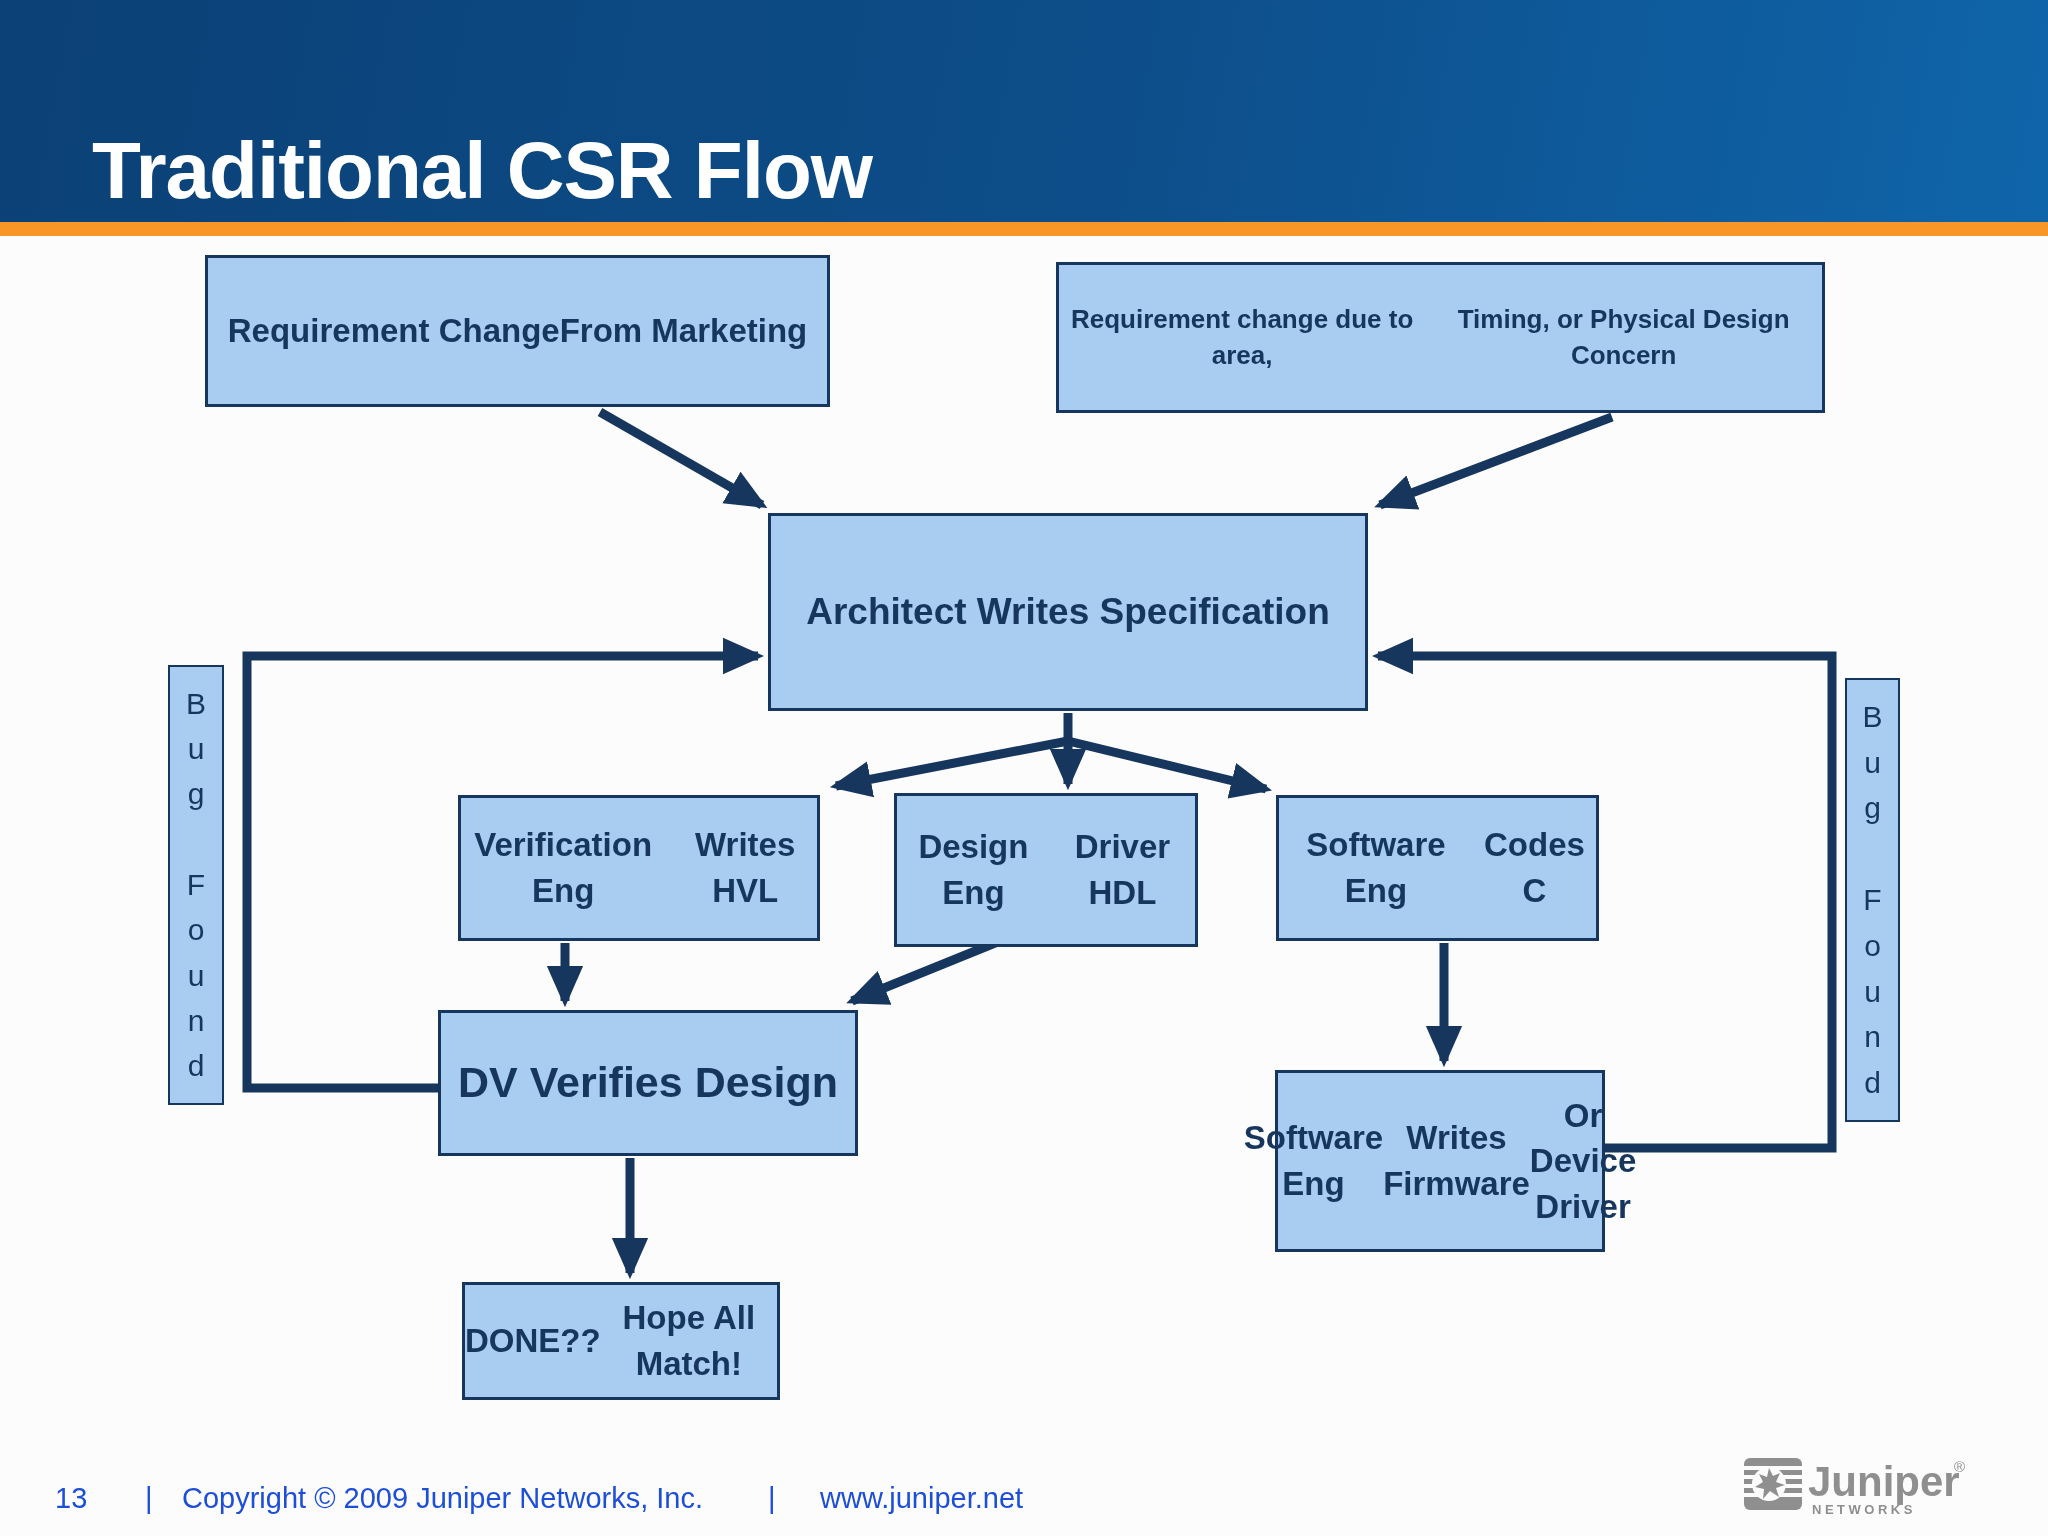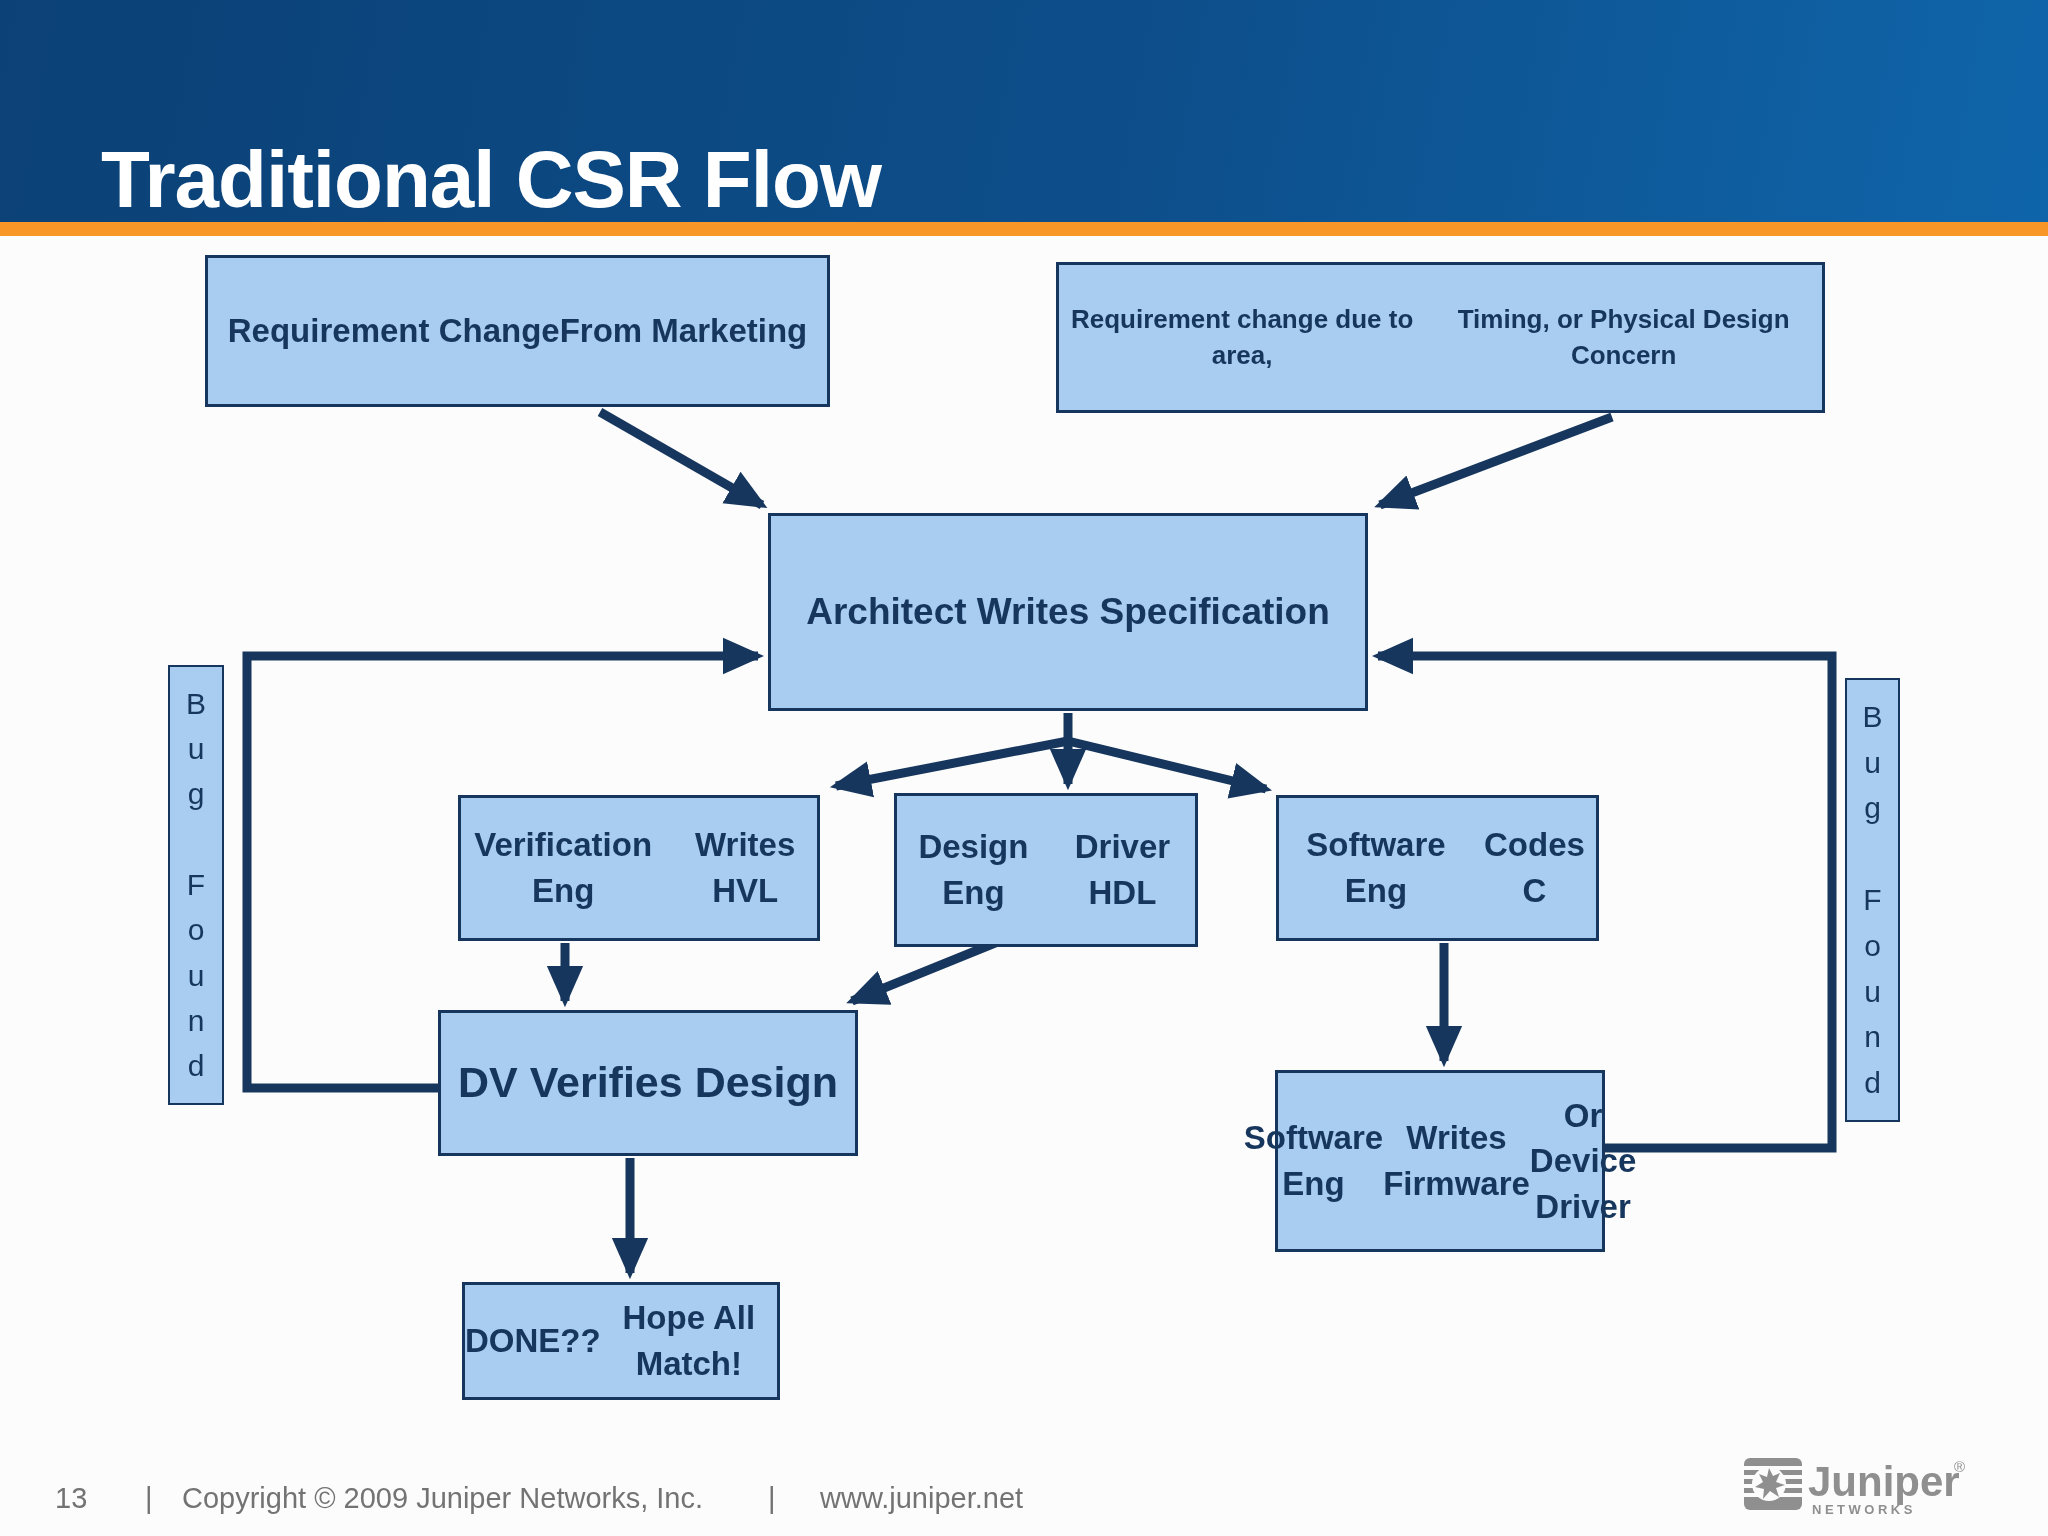--- a/index.html
+++ b/index.html
@@ -10,21 +10,21 @@
     position:relative;overflow:hidden;
   }
   .slide{position:absolute;inset:0;}
 
   
   .banner{
     position:absolute;left:0;top:0;width:2048px;height:222px;
     background:linear-gradient(100deg,#0b4176 0%,#0d4e8a 55%,#0f65aa 100%);
   }
   .banner h1{
-    position:absolute;left:85px;top:118px;margin:16px;
+    position:absolute;left:85px;top:118px;margin:7px;
     font-size:80px;font-weight:bold;color:#ffffff;letter-spacing:-1px;
   }
   .accent-bar{
     position:absolute;left:0;top:222px;width:2048px;height:14px;
     background:#f89727;
   }
 
   
   .node{
     position:absolute;box-sizing:border-box;
@@ -53,21 +53,21 @@
   .bug-left {left:168px;  top:665px; width:56px; height:440px;}
   .bug-right{left:1845px; top:678px; width:55px; height:444px;}
   .bugbox span{flex:1;display:flex;align-items:center;justify-content:center;min-height:0;}
 
   
   .connectors{position:absolute;left:0;top:0;pointer-events:none;}
   .edge{stroke:#17365d;stroke-width:9;fill:none;}
 
   
   .footer{position:absolute;left:0;top:1478px;width:2048px;height:48px;
-    color:#737373;font-size:29px;}
+    color:#1d4ed8;font-size:29px;}
   .footer span{position:absolute;top:4px;white-space:nowrap;}
   .f-page{left:55px;}
   .f-sep1{left:145px;}
   .f-copy{left:182px;}
   .f-sep2{left:768px;}
   .f-web {left:820px;}
 
   .logo{position:absolute;left:1742px;top:1452px;}
 </style>
 </head>

